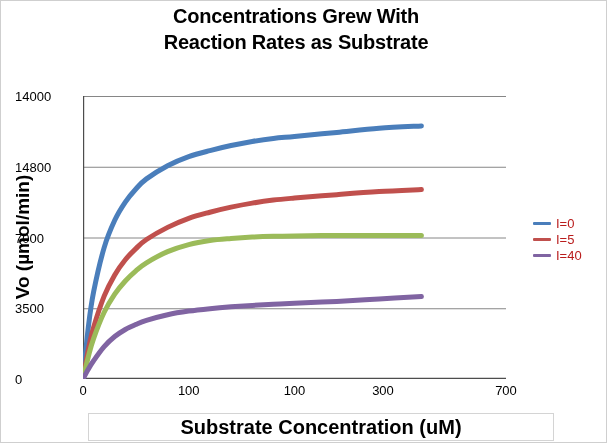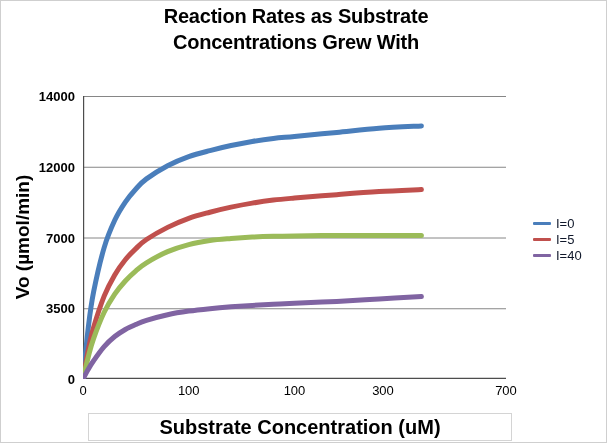--- a/index.html
+++ b/index.html
@@ -47,25 +47,23 @@
     left: 0;
     top: 0;
     display: block;
   }
 
   
   .y-tick-label {
     position: absolute;
     right: 0;
     width: 60px;
-    text-align: right;
     font-size: 13px;
     color: #000000;
     line-height: 13px;
-    font-weight: bold;
   }
   #y-tick-labels {
     position: absolute;
     left: 8px;
     top: 0;
     width: 66px;
     height: 443px;
   }
   .x-tick-label {
     position: absolute;
@@ -96,21 +94,21 @@
     font-weight: bold;
     color: #000000;
     transform: rotate(-90deg);
     transform-origin: center center;
     white-space: nowrap;
   }
   #x-axis-title-box {
     position: absolute;
     left: 87px;
     top: 412px;
-    width: 424px;
+    width: 466px;
     height: 28px;
     border: 1px solid #d4d4d4;
     box-sizing: border-box;
     display: flex;
     align-items: center;
     justify-content: center;
   }
   #x-axis-title {
     font-size: 20px;
     font-weight: bold;
@@ -132,38 +130,38 @@
   }
   .legend-swatch {
     width: 18px;
     height: 3px;
     border-radius: 1px;
     margin-right: 5px;
     flex: 0 0 auto;
   }
   .legend-label {
     font-size: 13px;
-    color: #0f172a;
+    color: #b91c1c;
     line-height: 13px;
     white-space: nowrap;
   }
 </style>
 </head>
 <body>
 
 <div id="chart-root">
 
   <div id="chart-title">
+    <div>Concentrations Grew With</div>
     <div>Reaction Rates as Substrate</div>
-    <div>Concentrations Grew With</div>
   </div>
 
   <div id="y-tick-labels">
     <div class="y-tick-label" style="top:89px">14000</div>
-    <div class="y-tick-label" style="top:160px">12000</div>
+    <div class="y-tick-label" style="top:160px">14800</div>
     <div class="y-tick-label" style="top:231px">7000</div>
     <div class="y-tick-label" style="top:301px">3500</div>
     <div class="y-tick-label" style="top:372px">0</div>
   </div>
 
   <div id="x-tick-labels">
     <div class="x-tick-label" style="left:0px">0</div>
     <div class="x-tick-label" style="left:105.75px">100</div>
     <div class="x-tick-label" style="left:211.5px">100</div>
     <div class="x-tick-label" style="left:300px">300</div>

